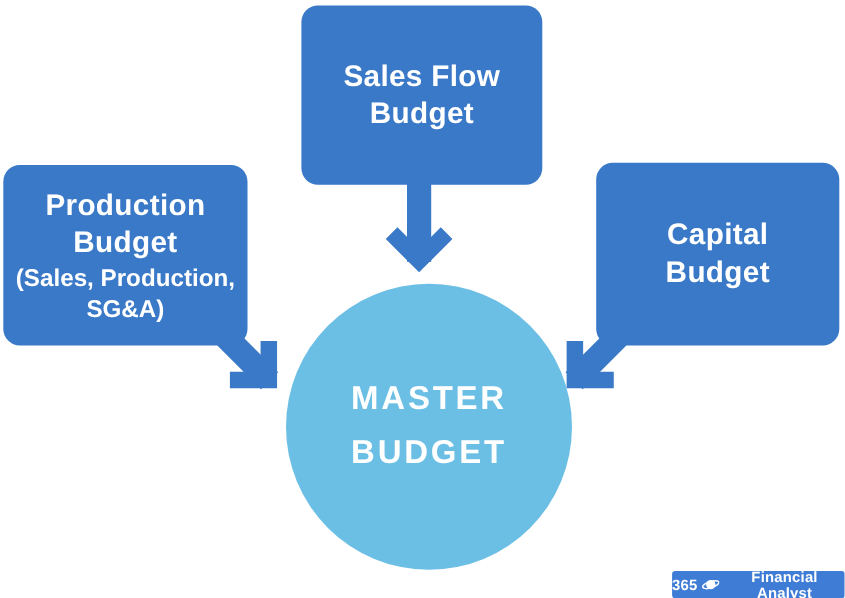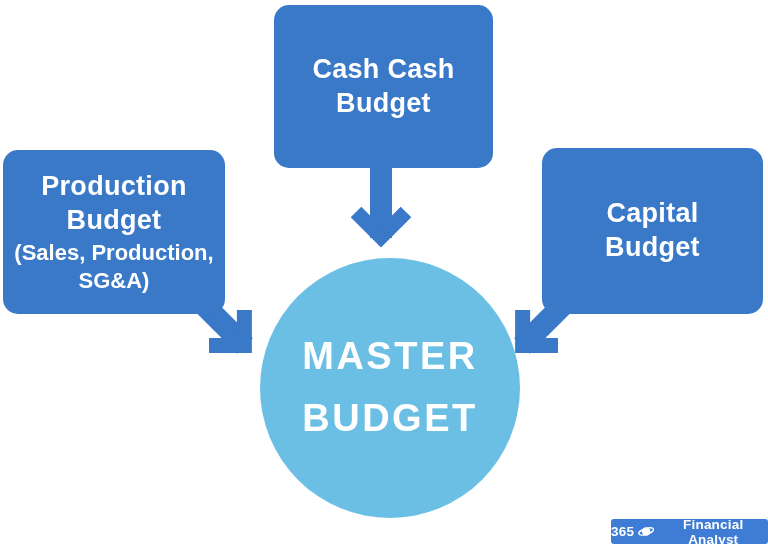--- a/index.html
+++ b/index.html
@@ -16,21 +16,21 @@
   .box-subtitle{font-size:22px;font-weight:700;line-height:1.25;margin-top:2px;}
   #box-operating{left:3px;top:150px;width:222px;height:164px;}
   #box-cashflow{left:274px;top:5px;width:219px;height:163px;}
   #box-capital{left:542px;top:148px;width:221px;height:166px;}
   .master-circle{
     position:absolute;left:260px;top:258px;width:260px;height:260px;border-radius:50%;
     background:var(--circle-blue,#6CBFE4);display:flex;flex-direction:column;
     align-items:center;justify-content:center;z-index:0;
   }
   .master-text{
-    color:var(--text-white,#fff);font-size:38px;font-weight:700;
+    color:var(--text-white,#fff);font-size:30px;font-weight:700;
     letter-spacing:2.5px;line-height:1.62;text-align:left;
   }
   .arrow-layer{position:absolute;left:0;top:0;z-index:1;}
   .brand-badge{
     position:absolute;left:611px;top:519px;width:157px;height:25px;
     background:var(--badge-blue,#3E7CD5);border-radius:3px;z-index:3;
     display:flex;align-items:center;justify-content:center;gap:4px;
     color:var(--text-white,#fff);font-size:13.5px;font-weight:700;letter-spacing:.2px;text-align:center;
   }
   .brand-badge svg{display:block;}
@@ -68,21 +68,21 @@
       <div>Budget</div>
     </div>
     <div class="box-subtitle">
       <div>(Sales, Production,</div>
       <div>SG&amp;A)</div>
     </div>
   </div>
 
   <div class="box" id="box-cashflow">
     <div class="box-title">
-      <div>Cash Cash</div>
+      <div>Sales Flow</div>
       <div>Budget</div>
     </div>
   </div>
 
   <div class="box" id="box-capital">
     <div class="box-title">
       <div>Capital</div>
       <div>Budget</div>
     </div>
   </div>

